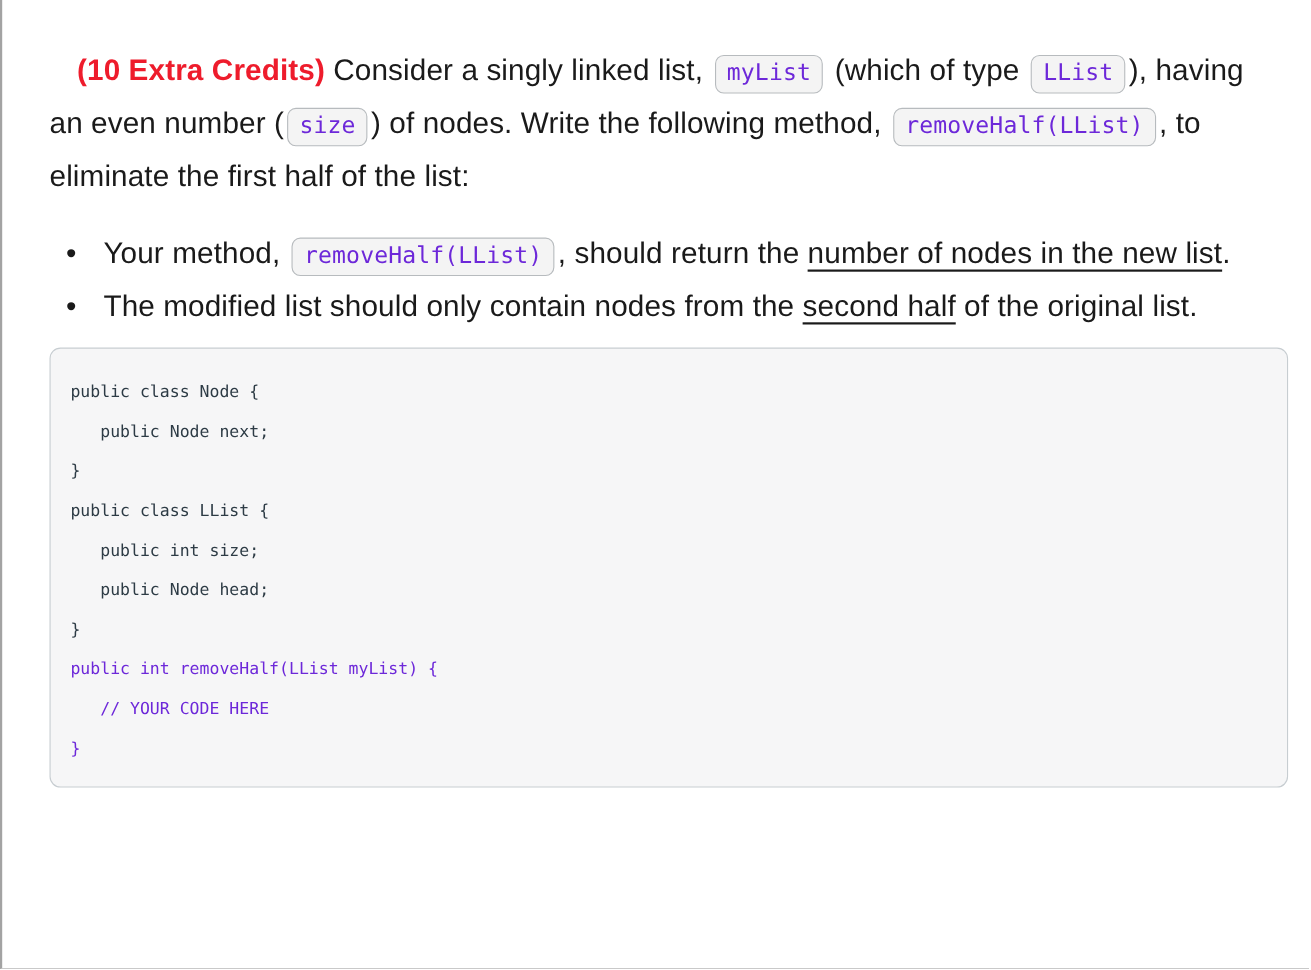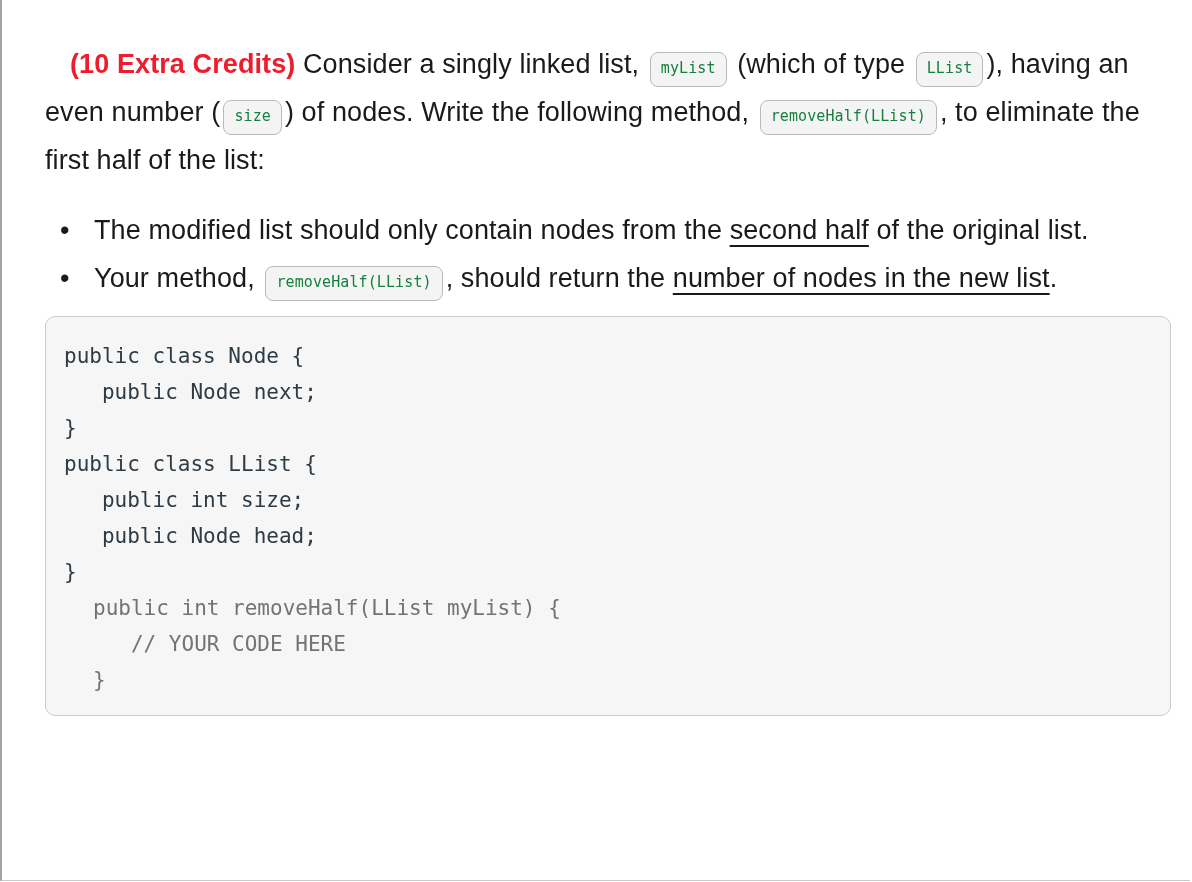--- a/index.html
+++ b/index.html
@@ -29,23 +29,23 @@
     letter-spacing: 0.1px;
   }
   .red-bold {
     color: #ee1c2c;
     font-weight: 700;
     margin-left: 25px;
   }
   .chip {
     display: inline-block;
     font-family: "DejaVu Sans Mono", monospace;
-    font-size: 15px;
+    font-size: 21px;
     line-height: 27px;
-    color: #15803d;
+    color: #6d28d9;
     background: #f4f4f4;
     border: 1px solid #b7bbbe;
     border-radius: 8px;
     padding: 2px 10px 4px 10px;
     margin: 0 3px;
     vertical-align: baseline;
   }
   ul.bullets {
     margin: 22px 0 0 0;
     padding: 0;
@@ -72,36 +72,36 @@
   }
   pre.code-block {
     box-sizing: border-box;
     margin: 14px 0 0 0;
     width: 1126px;
     background: #f6f6f7;
     border: 1px solid #c7cdd1;
     border-radius: 10px;
     padding: 21px 18px 17px 18px;
     font-family: "DejaVu Sans Mono", monospace;
-    font-size: 21px;
+    font-size: 15px;
     line-height: 36px;
     color: #2d3b45;
   }
   .code-line { white-space: pre; }
-  .code-line.red { color: #737373; margin-left: 29px; }
+  .code-line.red { color: #6d28d9; }
 </style>
 </head>
 <body>
 
 <div class="page">
   <div class="content">
 
     <p class="intro"><span class="red-bold">(10 Extra Credits)</span><span> Consider a singly linked list, </span><code class="chip">myList</code><span> (which of type </span><code class="chip">LList</code><span>), having an even number (</span><code class="chip">size</code><span>) of nodes. Write the following method, </span><code class="chip">removeHalf(LList)</code><span>, to eliminate the first half of the list:</span></p>
 
     <ul class="bullets">
+      <li><span>Your method, </span><code class="chip">removeHalf(LList)</code><span>, should return the </span><span class="ul-text">number of nodes in the new list</span><span>.</span></li>
       <li><span>The modified list should only contain nodes from the </span><span class="ul-text">second half</span><span> of the original list.</span></li>
-      <li><span>Your method, </span><code class="chip">removeHalf(LList)</code><span>, should return the </span><span class="ul-text">number of nodes in the new list</span><span>.</span></li>
     </ul>
 
     <pre class="code-block"><div class="code-line">public class Node {</div><div class="code-line">   public Node next;</div><div class="code-line">}</div><div class="code-line">public class LList {</div><div class="code-line">   public int size;</div><div class="code-line">   public Node head;</div><div class="code-line">}</div><div class="code-line red">public int removeHalf(LList myList) {</div><div class="code-line red">   // YOUR CODE HERE</div><div class="code-line red">}</div></pre>
 
   </div>
 </div>
 
 </body></html>

